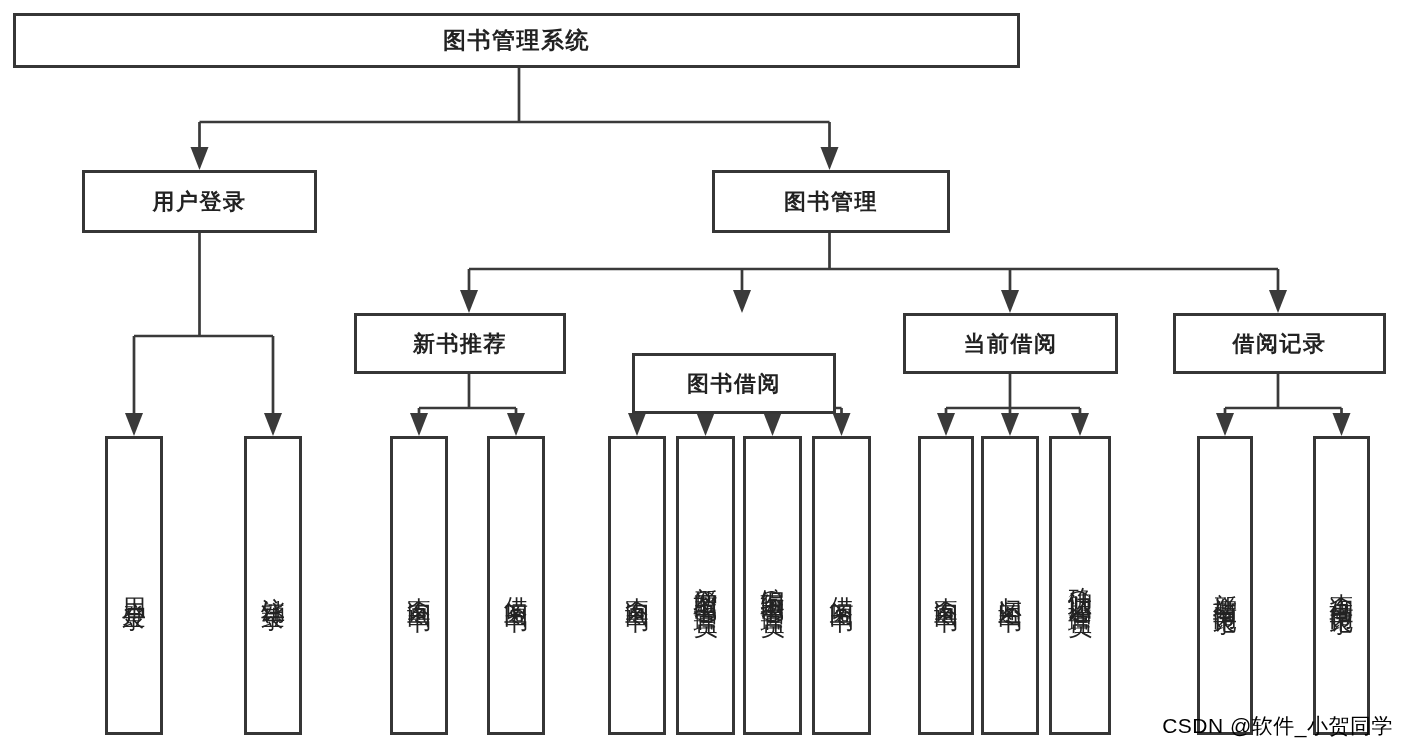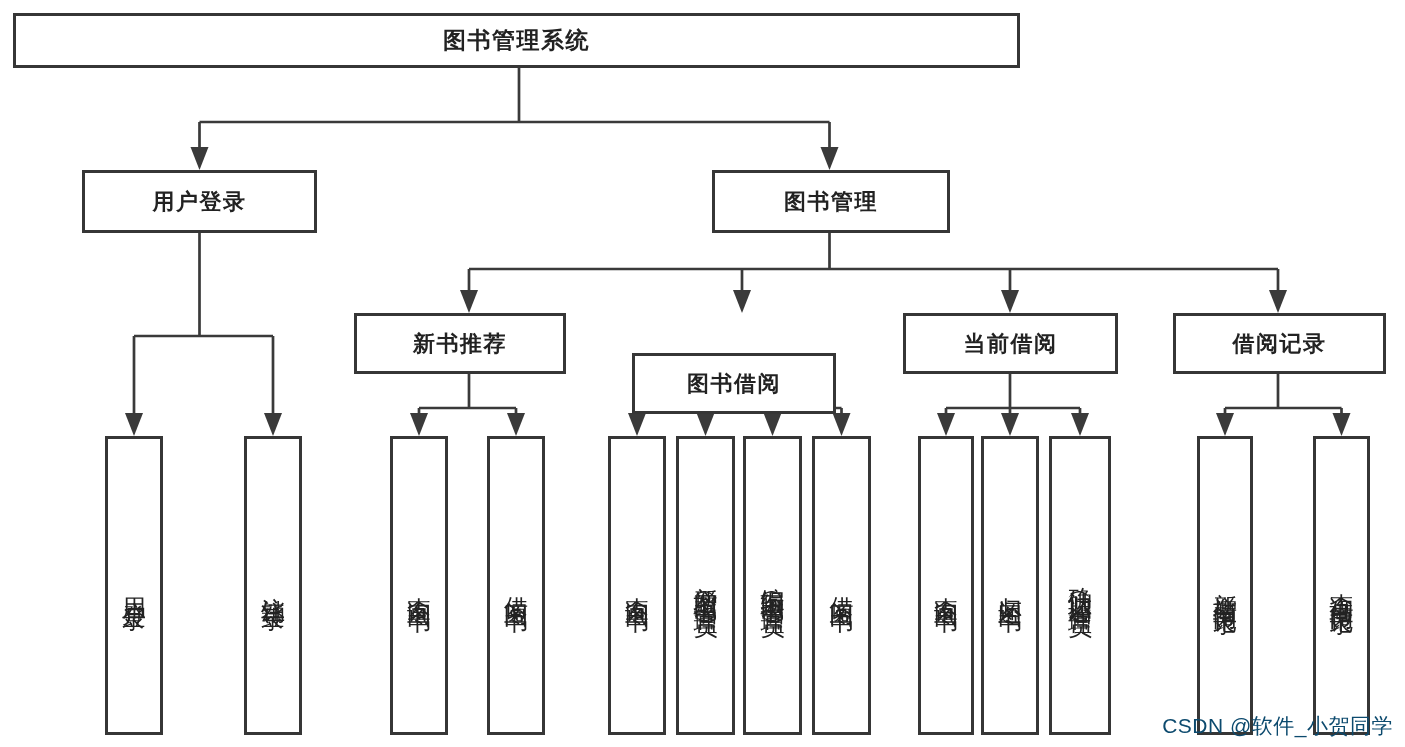--- a/index.html
+++ b/index.html
@@ -54,21 +54,21 @@
     letter-spacing: 4px;
     color: #222222;
     line-height: 1;
     white-space: nowrap;
   }
   .watermark {
     position: absolute;
     right: 12px;
     bottom: 7px;
     font-size: 21px;
-    color: #0c4a6e;
+    color: #000000;
     letter-spacing: 0.5px;
     white-space: nowrap;
   }
 </style>
 </head>
 <body>
 
 <div class="stage">
 
   <svg class="connectors" viewBox="0 0 1405 747" xmlns="http://www.w3.org/2000/svg">

